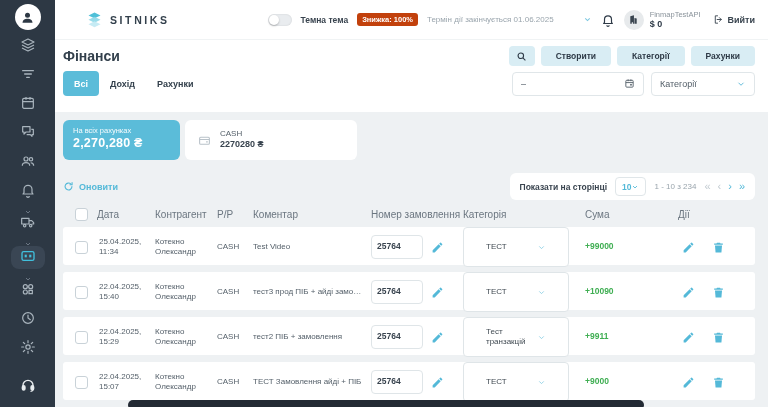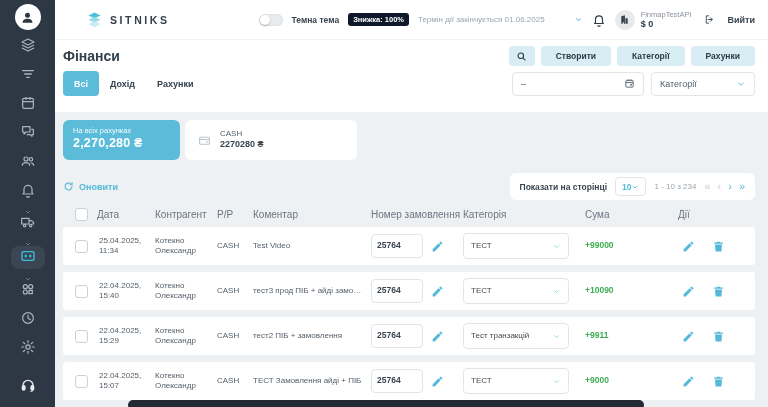--- a/index.html
+++ b/index.html
@@ -30,37 +30,37 @@
     border-bottom:1px solid #f0f3f4;flex-shrink:0}
   .logo{display:flex;align-items:center;gap:7px;margin-left:18px}
   .logo svg{width:17px;height:17px}
   .logo-text{font-size:10.5px;font-weight:700;letter-spacing:2.6px;color:#33404c}
   .top-right{margin-left:auto;display:flex;align-items:center;gap:9px}
   .toggle{width:24px;height:12px;background:#e9ecef;border-radius:7px;position:relative;
     box-shadow:inset 0 0 2px rgba(0,0,0,.12);cursor:pointer}
   .toggle::after{content:"";position:absolute;left:1px;top:1px;width:10px;height:10px;border-radius:50%;
     background:#fff;box-shadow:0 1px 2px rgba(0,0,0,.25)}
   .toggle-label{font-size:8.5px;font-weight:600;color:#39444f}
-  .badge{background:#0f172a;color:#fff;font-size:7.5px;font-weight:700;border-radius:3px;padding:2px 5px}
+  .badge{background:#c2410c;color:#fff;font-size:7.5px;font-weight:700;border-radius:3px;padding:2px 5px}
   .expiry{font-size:8px;color:#9aa5ad}
   .flag-wrap{display:flex;align-items:center;gap:3px;cursor:pointer}
   .flag{width:17px;height:11px;border-radius:2px;overflow:hidden;display:block}
   .flag .b{height:50%;background:#3d6fd1}.flag .y{height:50%;background:#f6d33c}
   .chev-cyan{color:#7cc7e0;width:9px;height:9px}
   .chev-cyan svg{width:9px;height:9px;display:block}
   .bell-btn{color:#2e3a47;width:14px;height:14px;cursor:pointer}
   .bell-btn svg{width:14px;height:14px}
   .account{display:flex;align-items:flex-end;gap:6px;cursor:pointer}
   .org-circle{width:20px;height:20px;border-radius:50%;background:#e7eaec;color:#39444f;
     display:flex;align-items:center;justify-content:center}
   .org-circle svg{width:11px;height:11px}
   .acct-col{display:flex;flex-direction:column;line-height:1.15}
   .acct-name{font-size:7.5px;color:#8a939b}
   .acct-bal{font-size:9px;font-weight:700;color:#2e3a47}
-  .logout{display:flex;align-items:center;gap:12px;font-size:9px;font-weight:600;color:#39444f;cursor:pointer;margin-left:4px}
+  .logout{display:flex;align-items:center;gap:3px;font-size:9px;font-weight:600;color:#39444f;cursor:pointer;margin-left:4px}
   .logout svg{width:11px;height:11px}
 
   
   .header-row{display:flex;align-items:center;padding:6px 13px 2px 8px;flex-shrink:0}
   .page-title{font-size:14px;font-weight:700;color:#33404c}
   .header-actions{margin-left:auto;display:flex;gap:6px}
   .hbtn{background:#d9edf4;color:#2e3a47;font-size:8.5px;font-weight:700;border:none;border-radius:4px;
     height:20px;padding:0 15px;display:flex;align-items:center;justify-content:center;cursor:pointer}
   .hbtn.icon-only{width:26px;padding:0}
   .hbtn svg{width:11px;height:11px}
@@ -119,22 +119,22 @@
   .cell{line-height:1.3;min-width:0}
   .c-date{padding-left:2px}
   .c-cp{padding-right:6px}
   .c-comment{padding-right:8px;overflow:hidden;white-space:nowrap;text-overflow:ellipsis}
   .c-order{display:flex;align-items:center;gap:8px}
   .order-input{width:52px;height:24px;border:1px solid #dfe5e8;border-radius:4px;background:#fff;
     font-size:8.5px;font-weight:700;color:#39444f;display:flex;align-items:center;padding:0 5px;
     overflow:hidden;white-space:nowrap;cursor:text}
   .icon-btn{color:#54b9d8;width:13px;height:13px;cursor:pointer;flex-shrink:0}
   .icon-btn svg{width:13px;height:13px;display:block}
-  .cat-select{width:106px;height:26px;border:1px solid #dfe5e8;border-radius:4px;background:#fff;
-    display:flex;align-items:center;padding:0 7px;font-size:8px;color:#404a52;cursor:pointer}
+  .cat-select{width:106px;height:40px;border:1px solid #dfe5e8;border-radius:4px;background:#fff;
+    display:flex;align-items:center;padding:0 22px;font-size:8px;color:#404a52;cursor:pointer}
   .cat-select .chev{margin-left:auto;color:#8fd0e5;width:9px;height:9px}
   .cat-select .chev svg{width:9px;height:9px;display:block}
   .c-sum{color:#3fae52;font-weight:700;font-size:8.5px}
   .c-actions{display:flex;align-items:center;gap:17px;padding-left:4px}
 
   .bottom-bar{position:absolute;left:128px;bottom:-3px;width:516px;height:10px;background:#232a34;
     border-radius:6px;z-index:20}
 </style>
 </head>
 <body>

